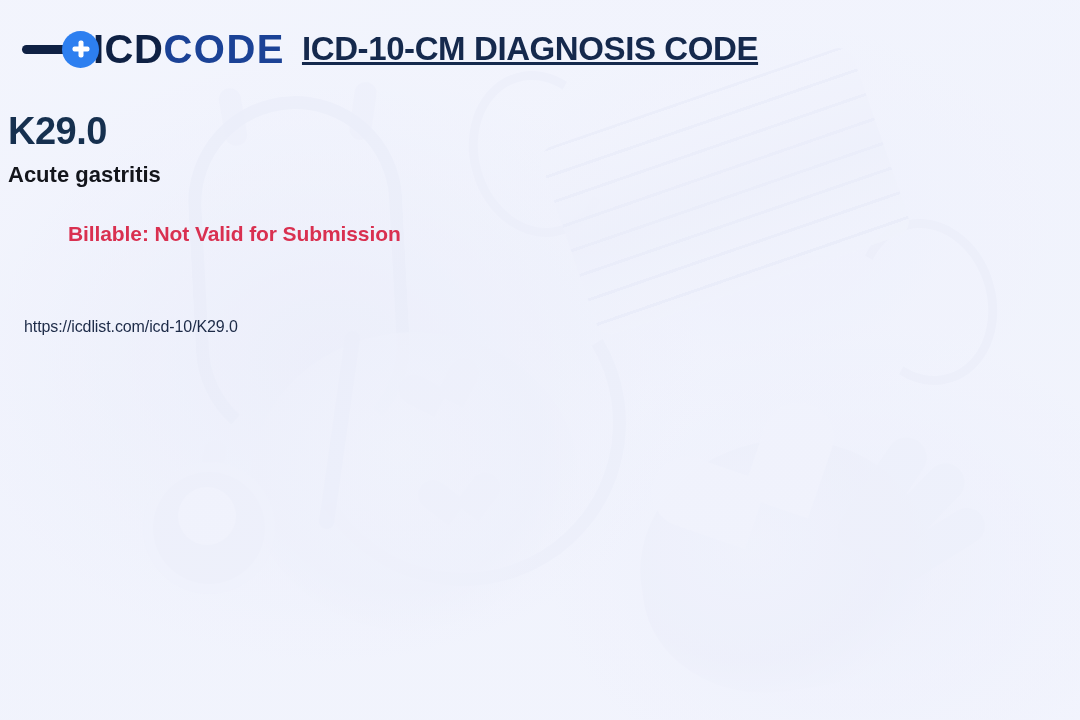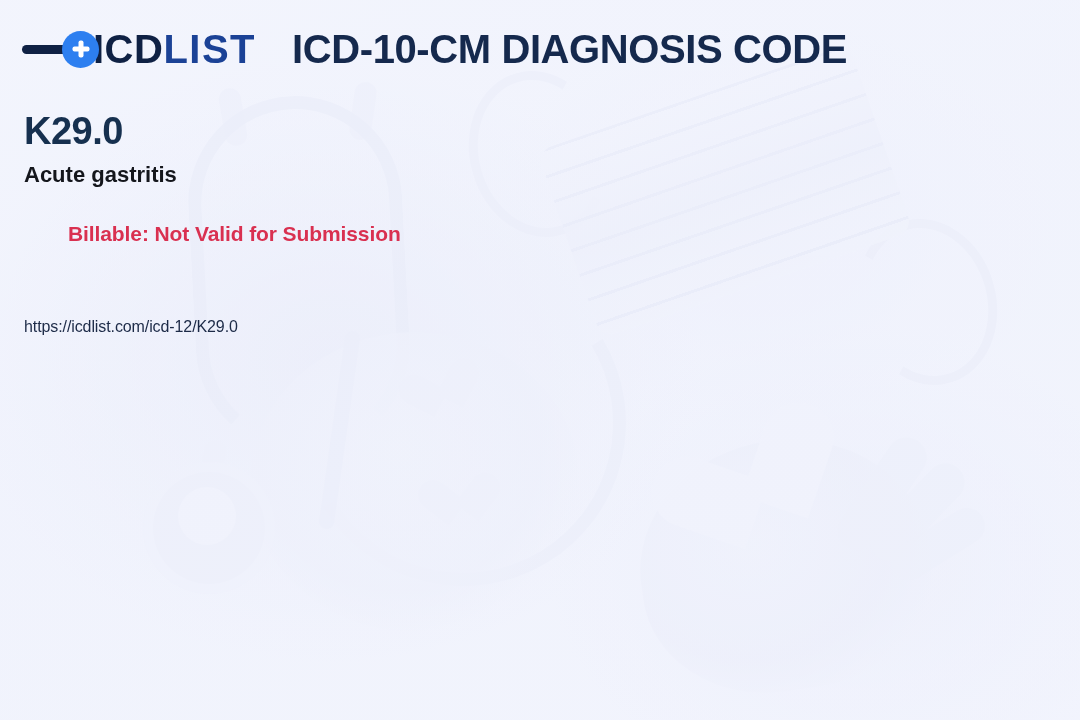--- a/index.html
+++ b/index.html
@@ -266,30 +266,31 @@
     font-size: 40px;
     font-weight: bold;
     letter-spacing: .5px;
     margin-left: -6px;
     line-height: 1;
   }
   .logo-icd  { color: #0f2144; }
   .logo-list { color: #1b4296; letter-spacing: 1.5px; }
 
   .header-title {
-    margin-left: 36px;
-    font-size: 40px;
+    margin-left: 17px;
+    font-size: 33px;
     font-weight: bold;
     color: #15294d;
     letter-spacing: -0.4px;
     white-space: nowrap;
-  }
-
-  
-  .code-block { position: absolute; left: 24px; top: 112px; }
+    text-decoration: underline;
+  }
+
+  
+  .code-block { position: absolute; left: 8px; top: 112px; }
   .code-value {
     font-size: 38px;
     font-weight: bold;
     color: #16304f;
     letter-spacing: -0.5px;
     line-height: 1.05;
     margin: 0;
   }
   .code-desc {
     font-size: 22px;
@@ -349,28 +350,28 @@
 
     <div class="bg-wash"></div>
   </div>
 
   <div class="content">
 
     <div class="header">
       <div class="brand-logo">
         <span class="logo-dash"></span>
         <span class="logo-plus-circle"></span>
-        <span class="logo-word"><span class="logo-icd">ICD</span><span class="logo-list">LIST</span></span>
+        <span class="logo-word"><span class="logo-icd">ICD</span><span class="logo-list">CODE</span></span>
       </div>
       <div class="header-title">ICD-10-CM DIAGNOSIS CODE</div>
     </div>
 
     <div class="code-block">
       <div class="code-value">K29.0</div>
       <div class="code-desc">Acute gastritis</div>
     </div>
 
     <div class="billable-status">Billable: Not Valid for Submission</div>
 
-    <div class="page-url">https://icdlist.com/icd-12/K29.0</div>
+    <div class="page-url">https://icdlist.com/icd-10/K29.0</div>
 
   </div>
 </div>
 
 </body></html>

